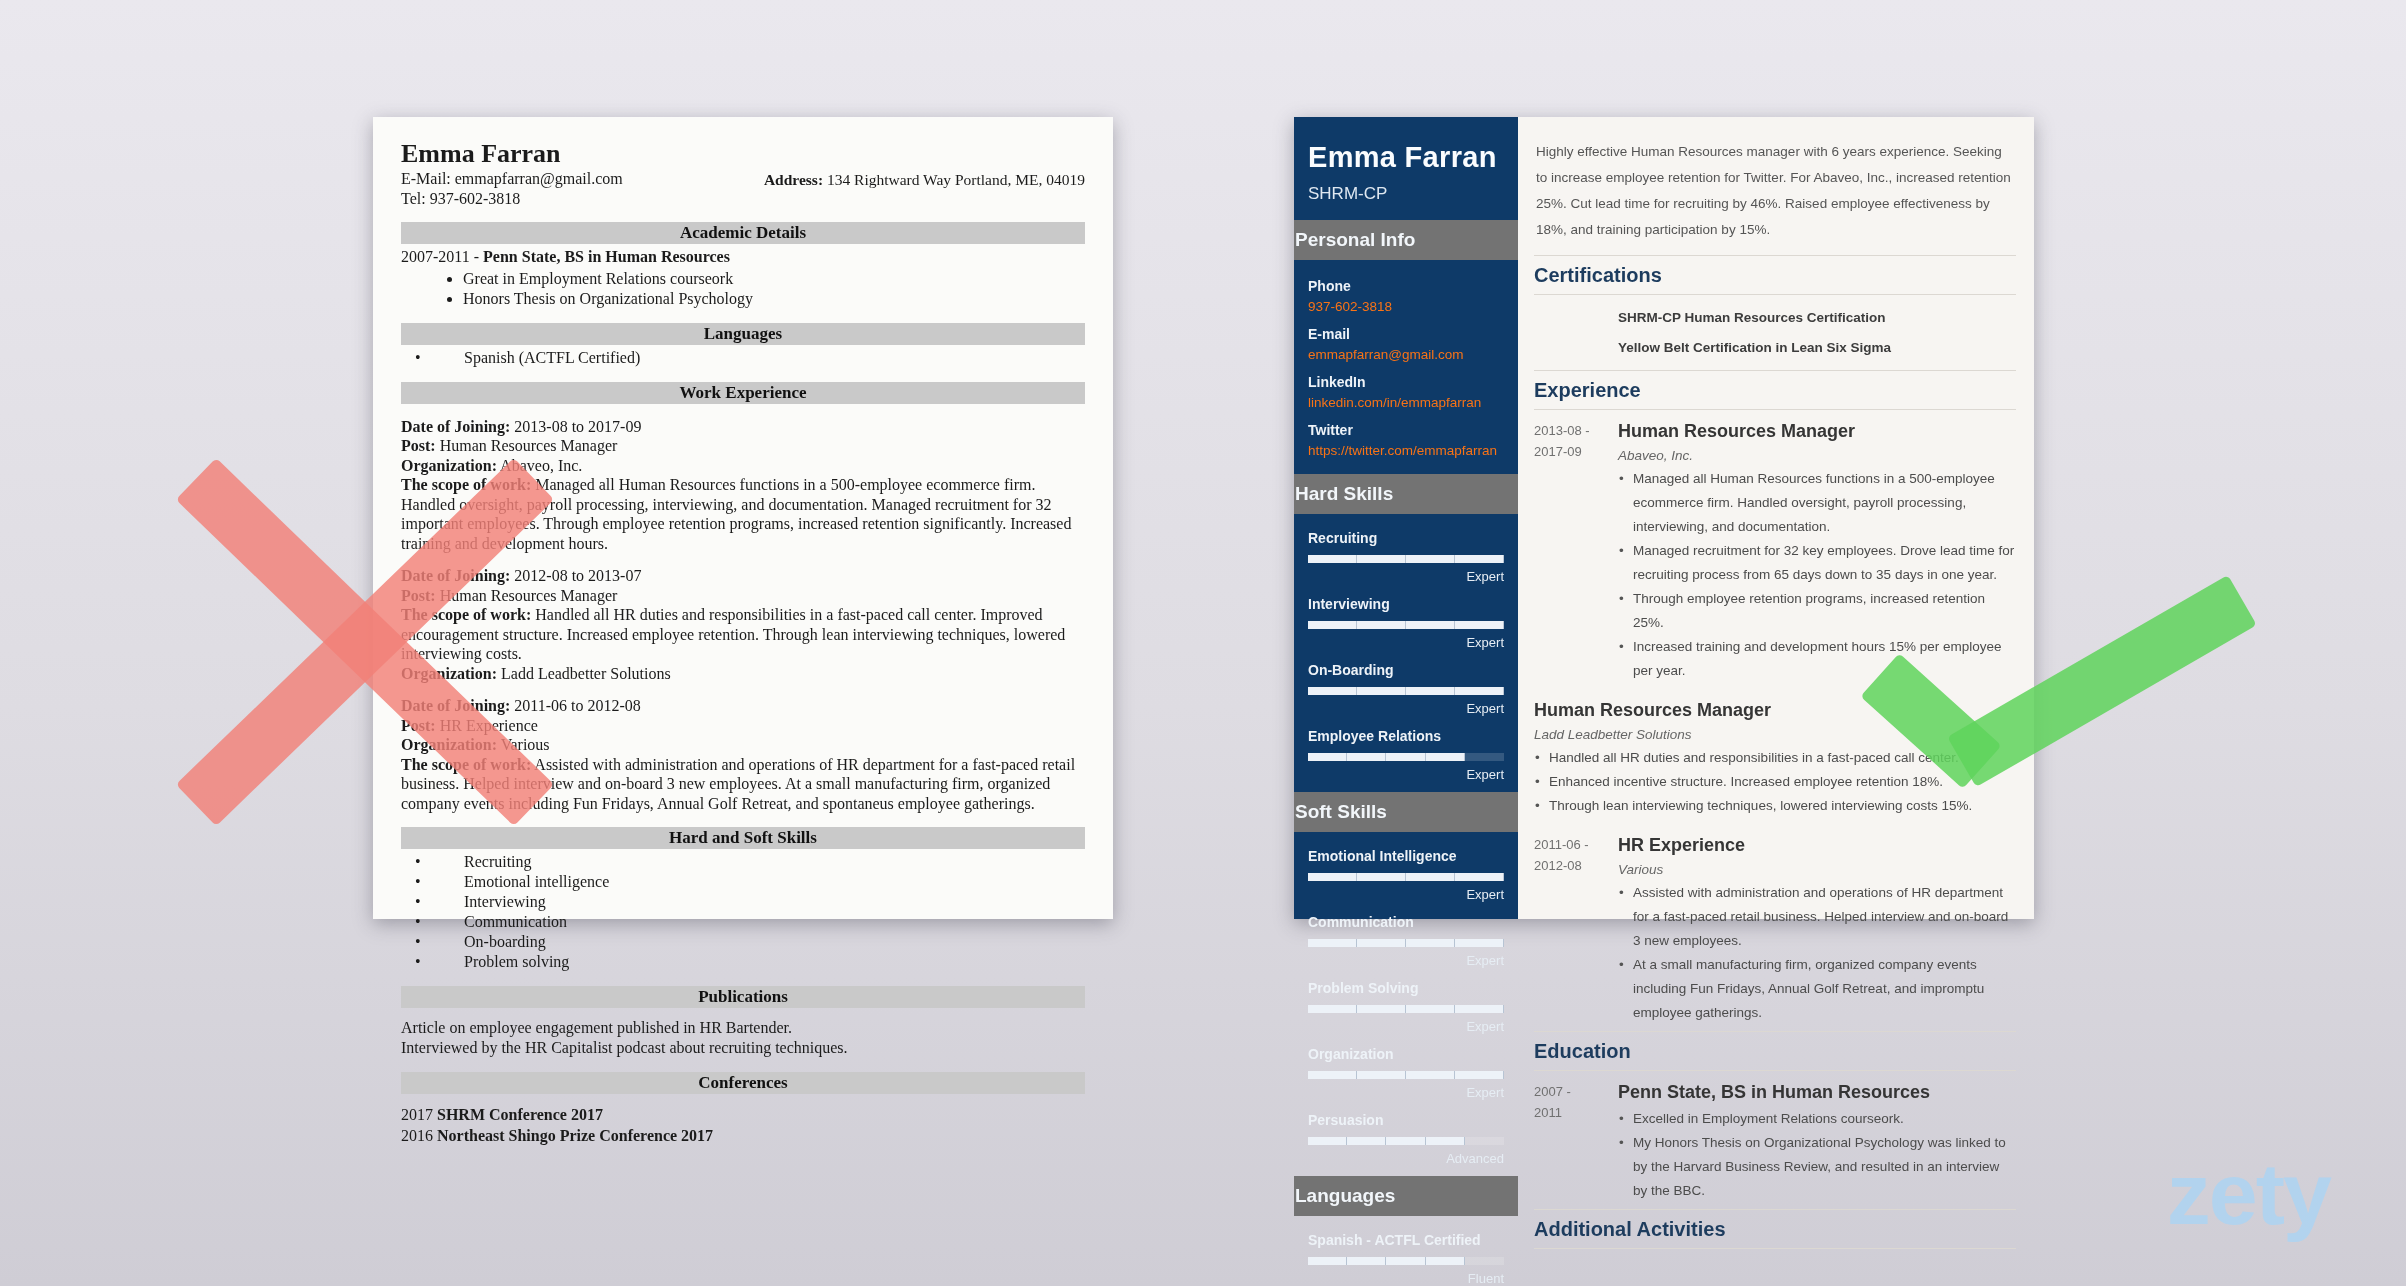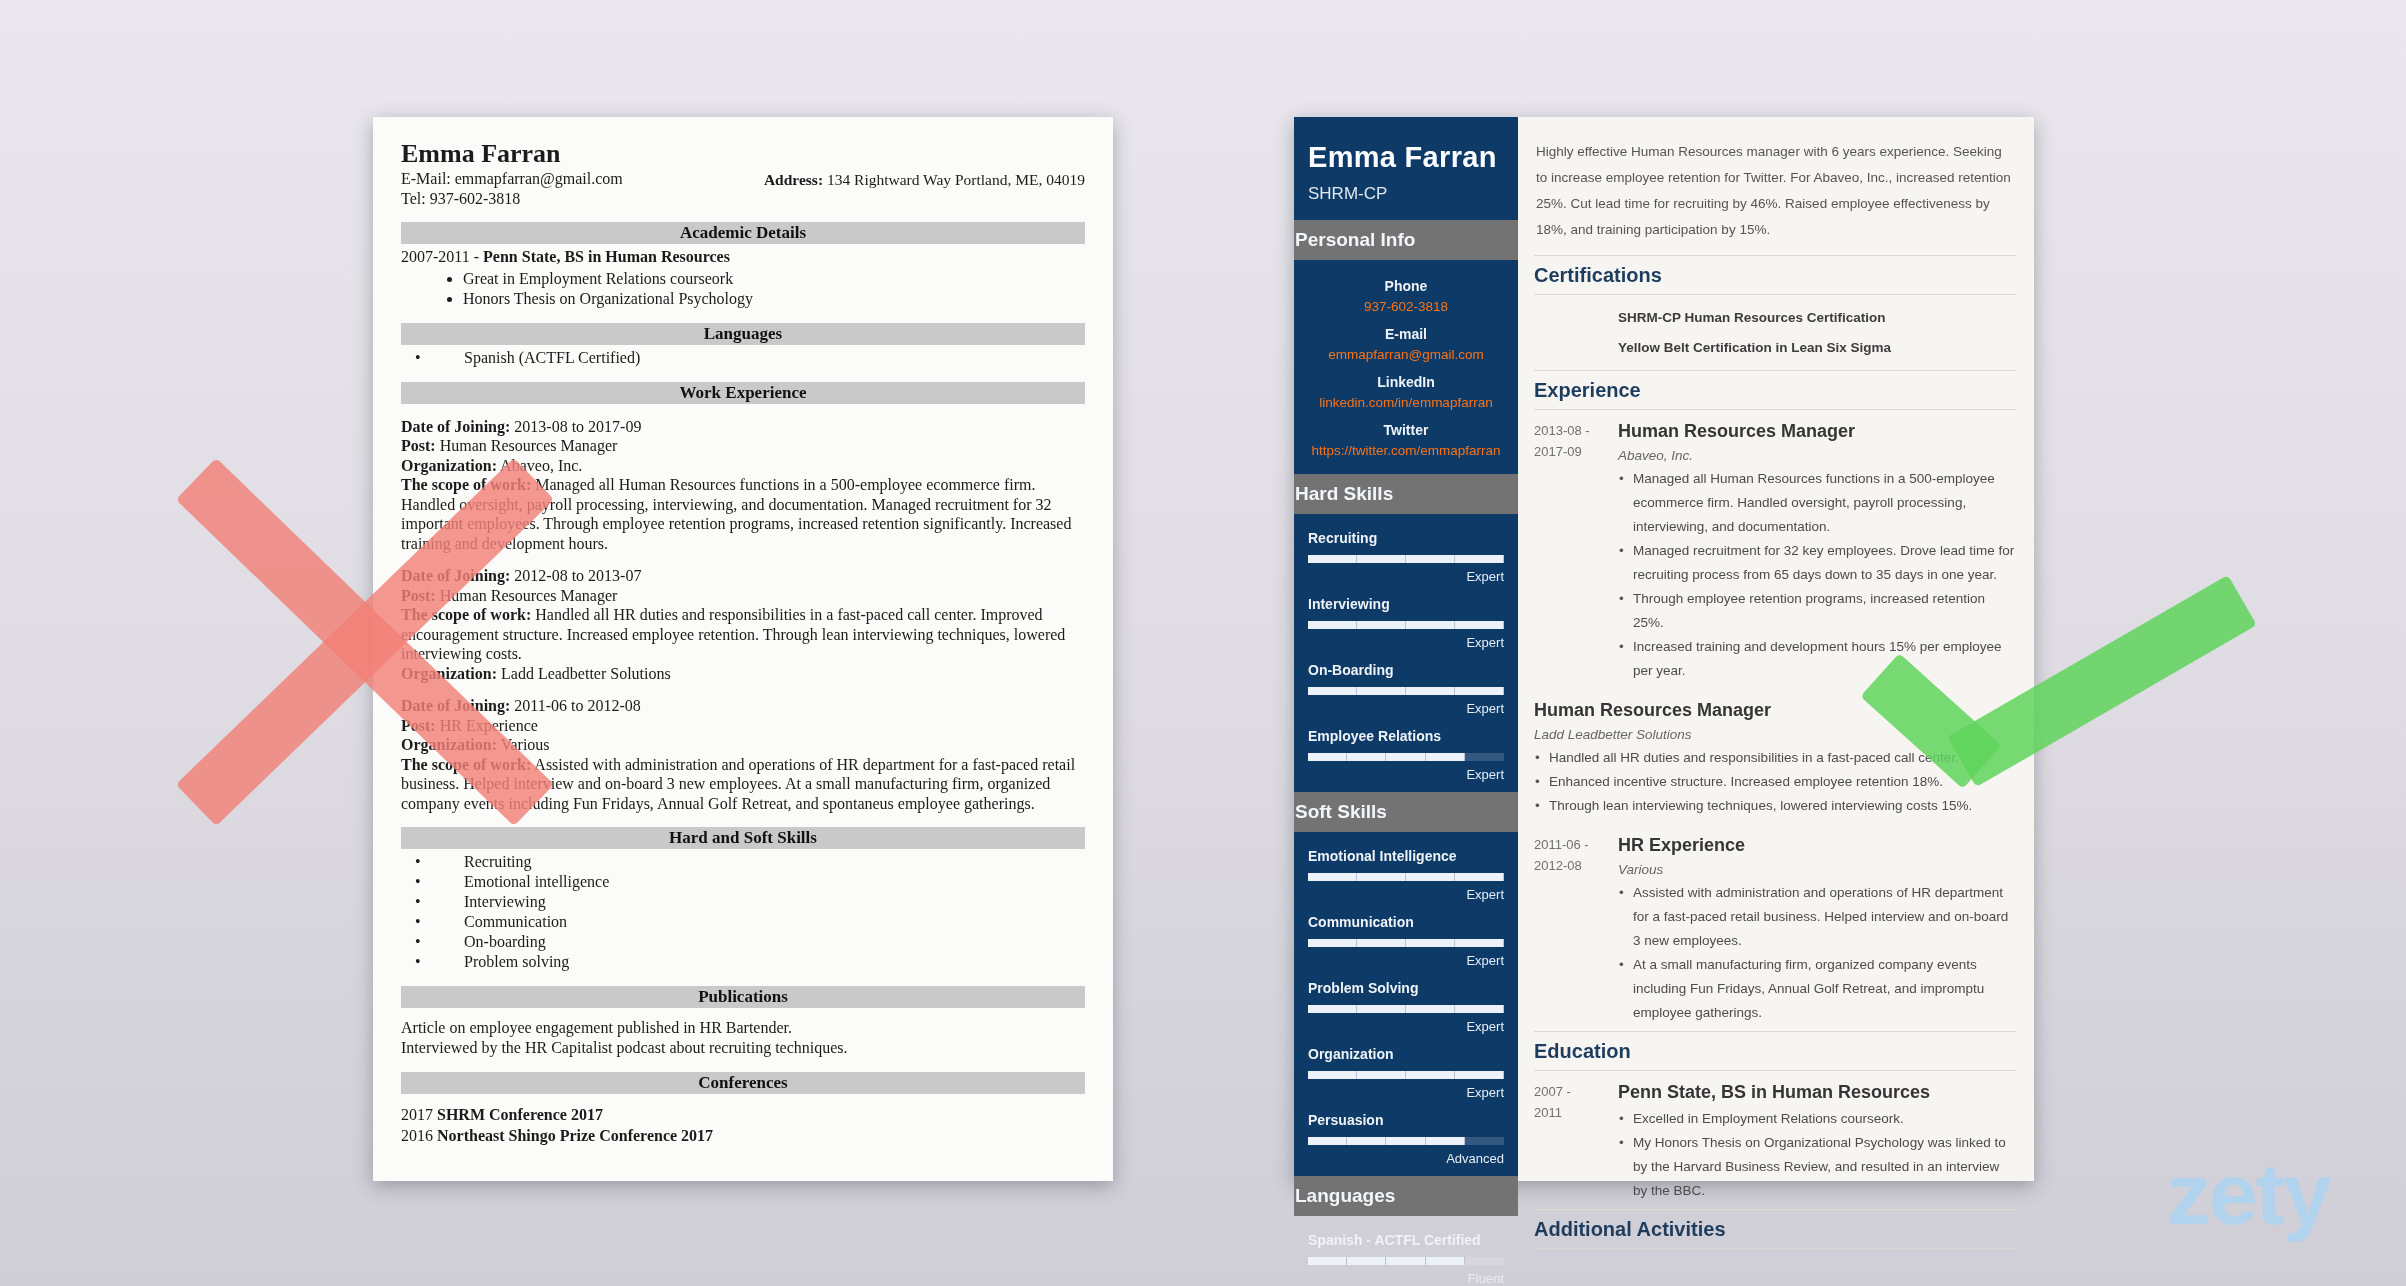--- a/index.html
+++ b/index.html
@@ -1,21 +1,21 @@
 <!DOCTYPE html>
 <html><head>
 <meta charset="utf-8">
 <style>
   html,body{margin:0;padding:0;}
   body{width:2406px;height:1286px;overflow:hidden;font-family:"Liberation Sans",sans-serif;}
   .canvas{position:relative;width:2406px;height:1286px;
     background:linear-gradient(180deg,#eae8ee 0%,#dedce2 55%,#cfcdd5 100%);}
 
   
-  .page{position:absolute;top:117px;height:1064px;width:740px;
+  .page{position:absolute;top:117px;height:802px;width:740px;
     box-shadow:0 5px 18px rgba(60,60,75,.38);}
   .page-left{left:373px;background:#fbfbf9;color:#1b1b1b;
     font-family:"Liberation Serif",serif;}
   .page-right{left:1294px;background:#f7f5f2;display:flex;}
 
   
   .lr-inner{position:relative;padding:22px 28px 10px;font-size:16px;line-height:19.5px;}
   .lr-name{font-size:26px;line-height:30px;font-weight:bold;}
   .lr-address{position:absolute;top:53px;right:28px;font-size:15.5px;}
   .lr-bar{background:#c9c9c9;color:#111;text-align:center;font-weight:bold;
@@ -32,21 +32,21 @@
   .lr-lines p{margin:0;line-height:20px;}
   .lr-conf{margin-top:10px;}
   .lr-conf p{margin:0;line-height:21px;}
   .lr-conf b{font-weight:bold;}
 
   
   .sidebar{width:224px;flex:none;background:#0e3a68;color:#eef3f8;}
   .sb-name{padding:24px 14px 0;font-size:29px;font-weight:bold;letter-spacing:.3px;color:#fafcfe;}
   .sb-cred{padding:10px 14px 16px;font-size:17px;color:#dfe8f1;}
   .sb-band{background:#737373;padding:9px 1px;font-size:19px;font-weight:bold;color:#f2f6fa;}
-  .sb-contact{padding:6px 14px 16px;text-align:center;}
+  .sb-contact{padding:6px 14px 16px;}
   .sb-contact .lbl{font-weight:bold;font-size:14px;margin-top:12px;}
   .sb-contact .val{font-size:13.5px;color:#f97316;margin-top:5px;word-break:break-all;}
   .sb-skills{padding:4px 14px 10px;}
   .sk{margin-top:12px;}
   .sk-name{font-weight:bold;font-size:14px;margin-bottom:9px;}
   .sk-bar{height:8px;background:rgba(255,255,255,.16);position:relative;}
   .sk-fill{height:100%;background:#edf2f8;position:relative;}
   .sk-fill::after{content:"";position:absolute;inset:0;
     background:repeating-linear-gradient(90deg,transparent 0,transparent calc(25% - 1px),rgba(130,150,175,.5) calc(25% - 1px),rgba(130,150,175,.5) 25%);}
   .sk-level{text-align:right;font-size:13px;margin-top:6px;color:#e6edf4;}

